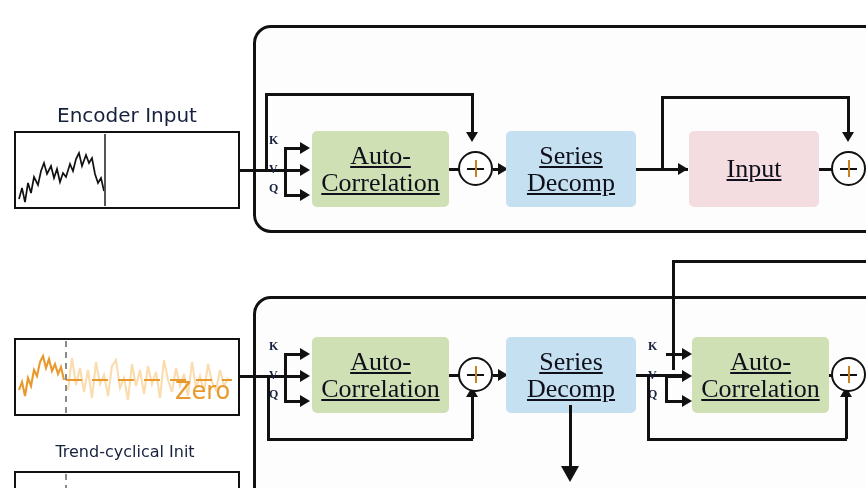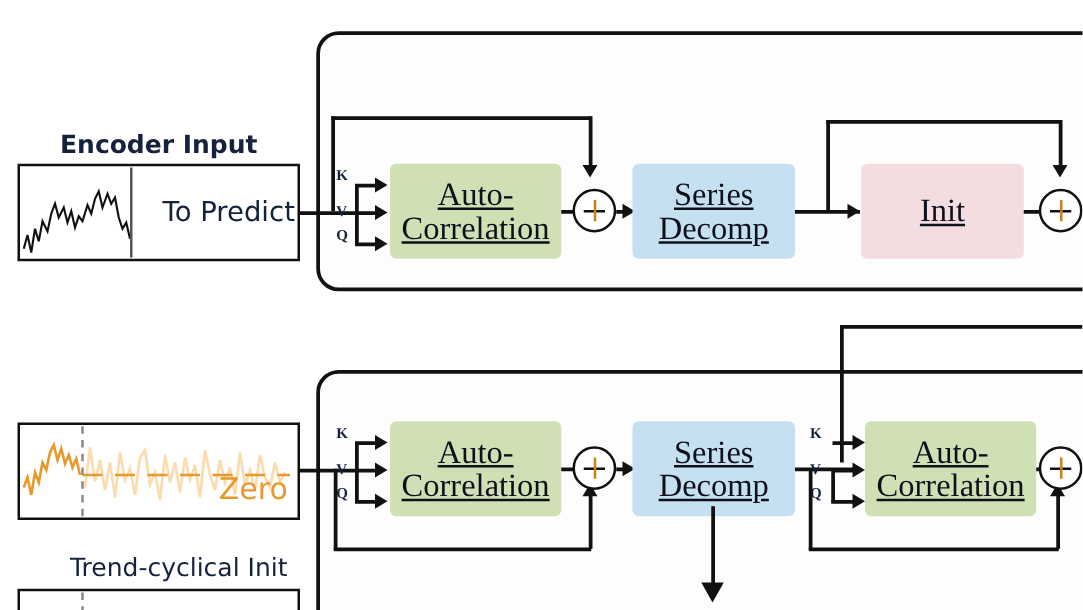--- a/index.html
+++ b/index.html
@@ -125,29 +125,28 @@
   svg{display:block;}
 </style>
 </head>
 <body>
 
 <div class="stage">
 
   <div class="panel" style="left:253px;top:25px;width:630px;height:208px;"></div>
 
 
-  <div class="sampcaption" style="left:14px;top:103px;width:226px;font-size:20px;font-weight:bold;">Encoder Input</div>
+  <div class="sampcaption" style="left:14px;top:103px;width:226px;font-size:20px;">Encoder Input</div>
 
   <div class="sampbox" style="left:14px;top:131px;width:226px;height:78px;">
     <svg width="222" height="74" viewBox="0 0 222 74">
       <polyline points="3,66 6,55 9,69 12,50 15,60 18,44 22,52 25,38 28,30 31,41 35,33 38,45 41,36 44,49 47,40 50,44 54,31 57,38 60,26 63,20 66,33 70,22 73,30 76,25 79,41 82,50 85,45 88,58" fill="none" stroke="#111" stroke-width="1.7"></polyline>
       <line x1="89" y1="1" x2="89" y2="73" stroke="#555" stroke-width="2"></line>
     </svg>
   </div>
-  <div class="topredict" style="left:130px;top:158px;font-size:22px;">To Predict</div>
 
   <div class="wire h" style="left:240px;top:169px;width:45px;"></div>
 
   <div class="kvq" style="left:269px;top:134px;">K</div>
   <div class="kvq" style="left:269px;top:163px;">V</div>
   <div class="kvq" style="left:269px;top:182px;">Q</div>
 
   <div class="wire v" style="left:284px;top:148px;height:48px;"></div>
   <div class="wire h" style="left:284px;top:147px;width:18px;"></div>
   <div class="arrow right" style="left:300px;top:142px;"></div>
@@ -180,21 +179,21 @@
   </div>
 
   <div class="wire h" style="left:636px;top:168px;width:52px;"></div>
   <div class="arrow right" style="left:678px;top:163px;"></div>
   <div class="wire v" style="left:661px;top:96px;height:73px;"></div>
   <div class="wire h" style="left:661px;top:96px;width:188px;"></div>
   <div class="wire v" style="left:847px;top:96px;height:41px;"></div>
   <div class="arrow down" style="left:842px;top:132px;"></div>
 
   <div class="block" style="left:689px;top:131px;width:130px;height:76px;background:#f3dde0;font-size:26px;">
-    <span>Init</span>
+    <span>Input</span>
   </div>
 
   <div class="wire h" style="left:819px;top:168px;width:14px;"></div>
   <div class="plus" style="left:831px;top:151px;width:35px;height:35px;">
     <span class="hbar"></span>
     <span class="vbar"></span>
   </div>
 
   <div class="panel" style="left:253px;top:296px;width:630px;height:215px;"></div>
 
@@ -209,21 +208,21 @@
 
       <line x1="50" y1="40" x2="216" y2="40" stroke="#e8992e" stroke-width="2" stroke-dasharray="16 10"></line>
 
       <polyline points="3,50 6,42 9,56 12,38 15,46 18,30 21,36 24,22 27,16 30,28 33,19 36,31 39,24 42,34 45,27 48,40" fill="none" stroke="#e8992e" stroke-width="2.1"></polyline>
 
       <line x1="50" y1="1" x2="50" y2="73" stroke="#8a8a8a" stroke-width="2" stroke-dasharray="6 5"></line>
     </svg>
   </div>
   <div class="zerolabel" style="left:175px;top:377px;font-size:24px;">Zero</div>
 
-  <div class="sampcaption" style="left:30px;top:442px;width:226px;font-size:20px;">Trend-cyclical Init</div>
+  <div class="sampcaption" style="left:12px;top:442px;width:226px;font-size:16px;">Trend-cyclical Init</div>
   <div class="sampbox" style="left:14px;top:471px;width:226px;height:78px;">
     <svg width="222" height="74" viewBox="0 0 222 74">
       <line x1="50" y1="1" x2="50" y2="73" stroke="#8a8a8a" stroke-width="2" stroke-dasharray="6 5"></line>
     </svg>
   </div>
 
   <div class="wire h" style="left:240px;top:375px;width:45px;"></div>
 
   <div class="kvq" style="left:269px;top:340px;">K</div>
   <div class="kvq" style="left:269px;top:369px;">V</div>

